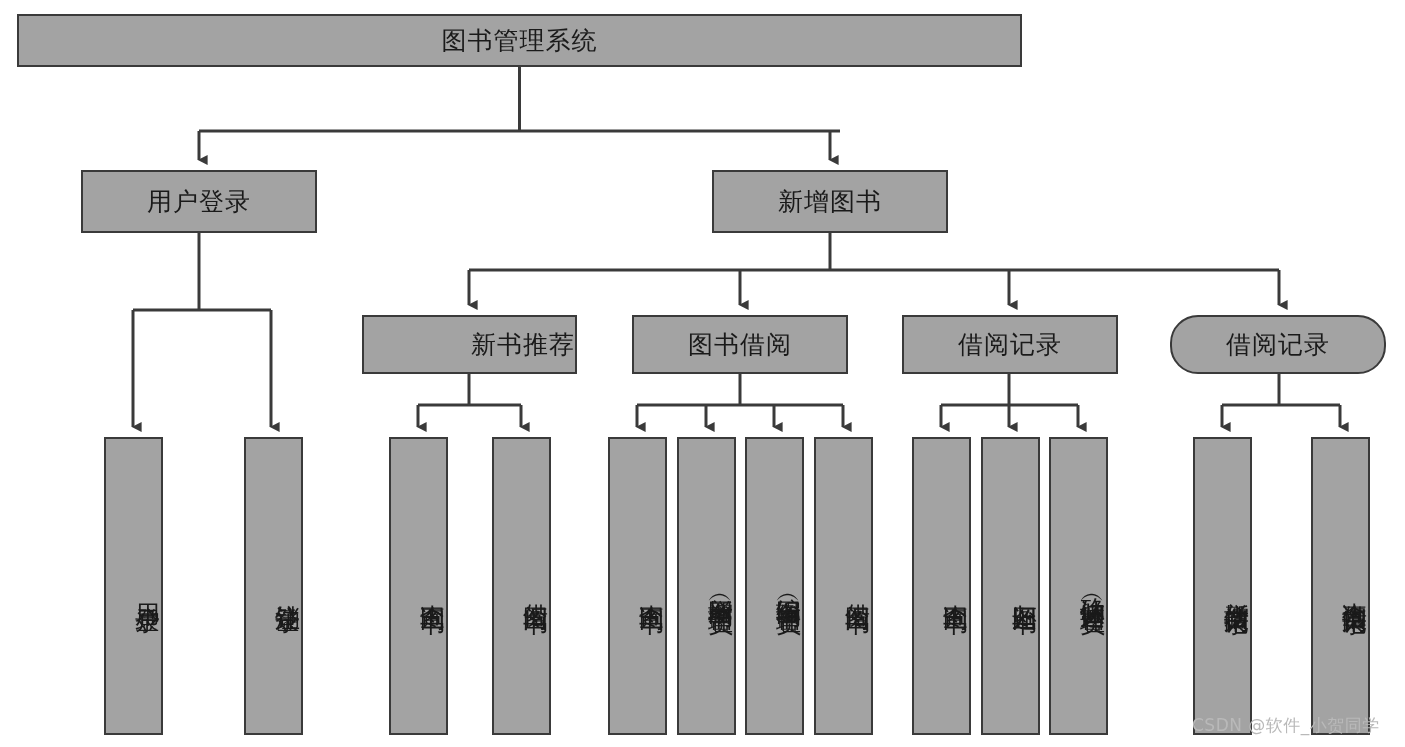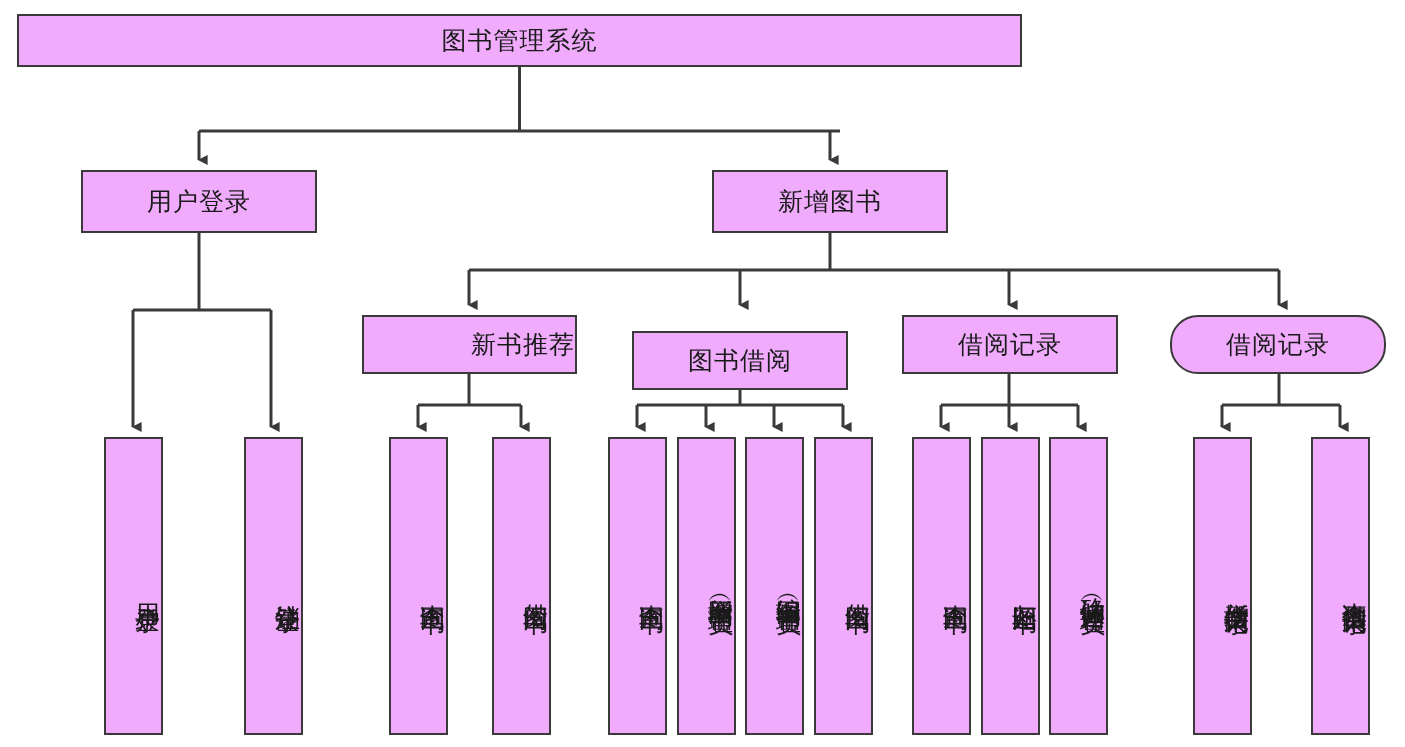--- a/index.html
+++ b/index.html
@@ -20,21 +20,21 @@
     left: 0;
     top: 0;
     width: 1405px;
     height: 747px;
     pointer-events: none;
   }
   .node {
     position: absolute;
     box-sizing: border-box;
     border: 2.5px solid #3a3a3a;
-    background: #f0abfc;
+    background: #a3a3a3;
     display: flex;
     align-items: center;
     justify-content: center;
     color: #1a1a1a;
   }
   .node.horiz {
     font-size: 25px;
     letter-spacing: 1px;
     line-height: 1.1;
   }
@@ -124,21 +124,21 @@
   <div class="node horiz" style="left:81px; top:170px; width:236px; height:63px;">
     <span>用户登录</span>
   </div>
   <div class="node horiz" style="left:712px; top:170px; width:236px; height:63px;">
     <span>新增图书</span>
   </div>
 
   <div class="node horiz" style="left:362px; top:315px; width:215px; height:59px;justify-content:flex-end;">
     <span>新书推荐</span>
   </div>
-  <div class="node horiz" style="left:632px; top:315px; width:216px; height:59px;margin-top:16px;">
+  <div class="node horiz" style="left:632px; top:315px; width:216px; height:59px;">
     <span>图书借阅</span>
   </div>
   <div class="node horiz" style="left:902px; top:315px; width:216px; height:59px;">
     <span>借阅记录</span>
   </div>
   <div class="node horiz" style="left:1170px; top:315px; width:216px; height:59px;border-radius:28px;">
     <span>借阅记录</span>
   </div>
 
   <div class="node vert" style="left:104px; top:437px; width:59px; height:298px;">
@@ -178,14 +178,15 @@
     <span>确认归还（管理员）</span>
   </div>
 
   <div class="node vert" style="left:1193px; top:437px; width:59px; height:298px;">
     <span>新增借阅记录</span>
   </div>
   <div class="node vert" style="left:1311px; top:437px; width:59px; height:298px;">
     <span>查询借阅记录</span>
   </div>
 
+  <div class="watermark">CSDN @软件_小贺同学</div>
 
 </div>
 
 </body></html>

